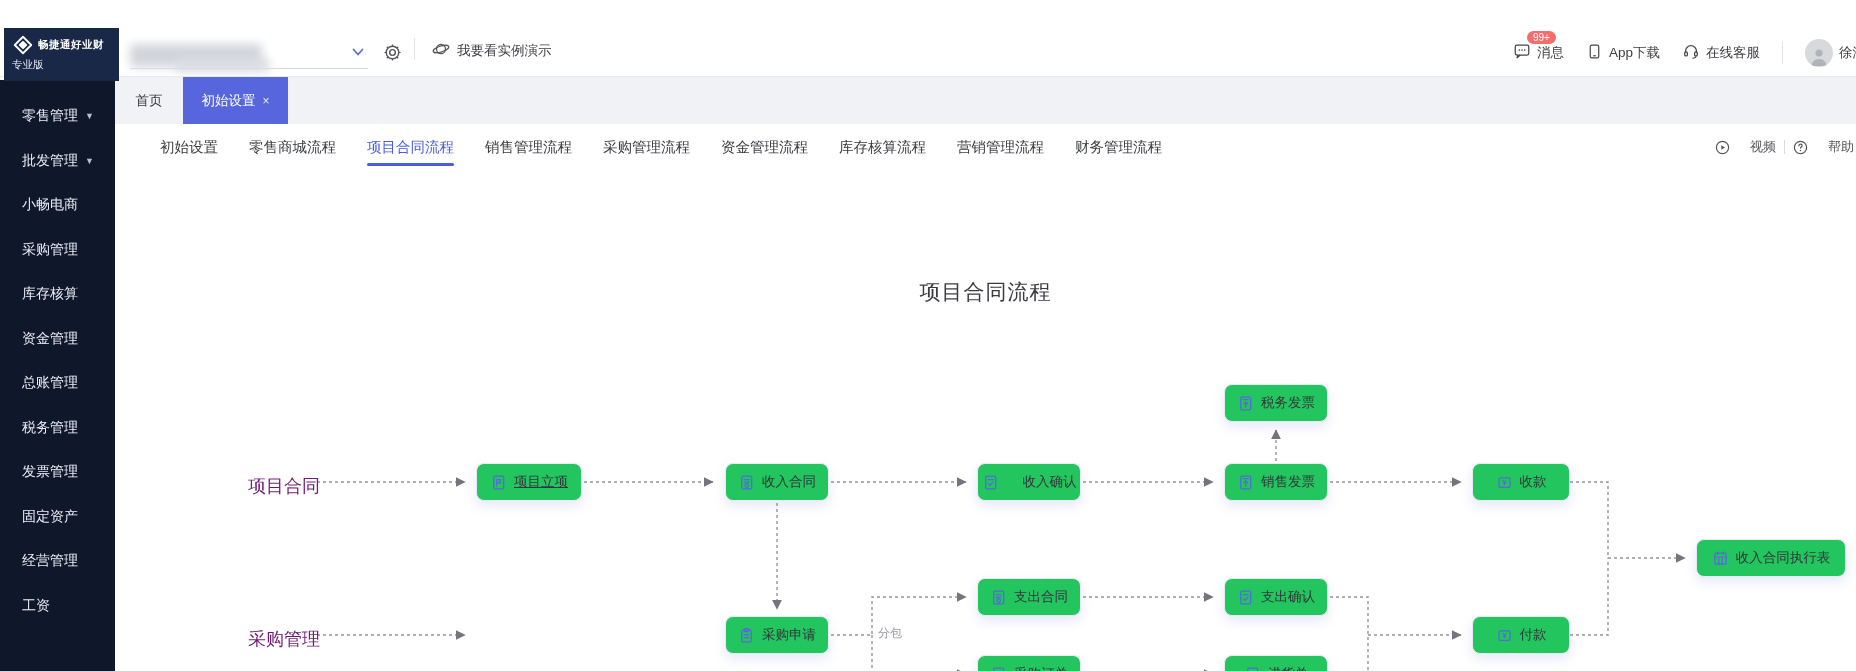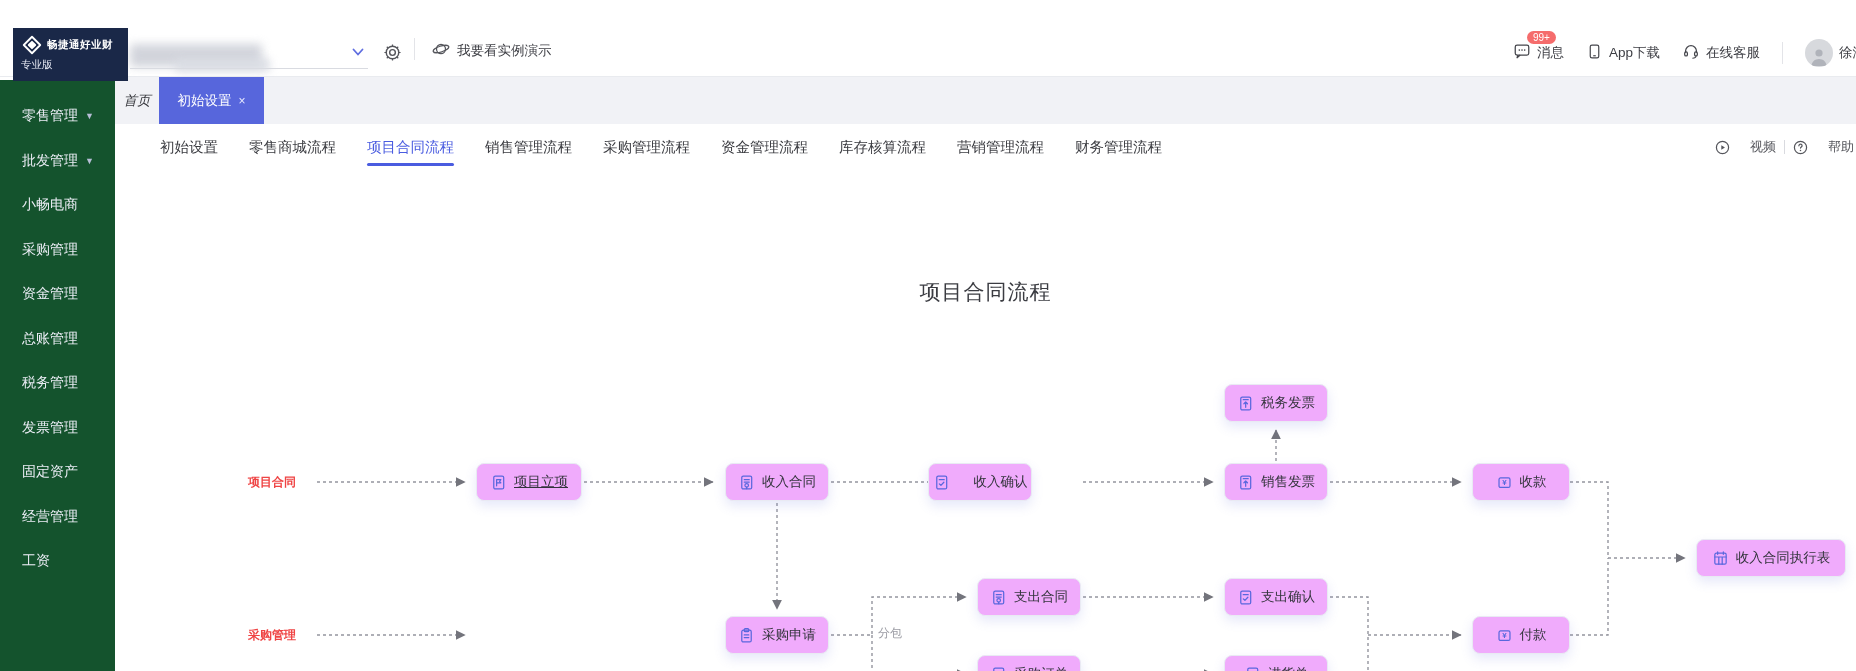--- a/index.html
+++ b/index.html
@@ -2,65 +2,65 @@
 <html><head>
 <meta charset="utf-8">
 <style>
   * { margin:0; padding:0; box-sizing:border-box; }
   html,body { width:1856px; height:671px; overflow:hidden; background:#fff;
     font-family:"Liberation Sans","DejaVu Sans",sans-serif; }
   .stage { position:relative; width:1856px; height:671px; }
 
   
   .header { position:absolute; left:0; top:0; width:1856px; height:77px; background:#fff; border-bottom:1px solid #e9ebef; }
-  .logo-block { position:absolute; left:13px; top:28px; width:115px; height:53px; background:#1a2848; z-index:3; padding:6px 8px 0 8px;font-family:Liberation Mono, monospace; }
+  .logo-block { position:absolute; left:4px; top:28px; width:115px; height:53px; background:#1a2848; z-index:3; padding:6px 8px 0 8px;font-family:Liberation Mono, monospace; }
   .logo-row { display:flex; align-items:center; gap:4px; }
   .logo-mark { width:22px; height:22px; flex:0 0 auto; }
   .logo-name { color:#fff; font-size:10.5px; font-weight:bold; white-space:nowrap; letter-spacing:.5px; }
   .logo-edition { color:#e8ebf5; font-size:10.5px; margin-top:2px; }
   .acct-blur1 { position:absolute; left:130px; top:44px; width:132px; height:23px; background:#c7cad3; border-radius:3px; filter:blur(5px); opacity:.8; }
   .acct-blur2 { position:absolute; left:175px; top:58px; width:95px; height:14px; background:#dadde4; border-radius:3px; filter:blur(4px); opacity:.9; }
   .acct-underline { position:absolute; left:130px; top:68px; width:238px; height:1px; background:#d9dbe1; }
   .hdr-ic { position:absolute; top:40px; width:24px; height:24px; display:flex; align-items:center; justify-content:center; cursor:pointer; }
   .hdr-divider { position:absolute; left:414px; top:38px; width:1px; height:22px; background:#e3e4e8; }
   .demo-link { position:absolute; left:432px; top:40px; display:flex; align-items:center; gap:7px; font-size:13.5px; color:#3c3d43; cursor:pointer; }
   .hdr-right { position:absolute; right:-10px; top:28px; height:49px; display:flex; align-items:center; gap:22px; }
   .hdr-item { display:flex; align-items:center; gap:6px; font-size:13.5px; color:#3c3d43; cursor:pointer; position:relative; }
   .badge { position:absolute; top:-11px; left:14px; background:#f56c6c; color:#fff; font-size:10px; line-height:13px; padding:0 6px; border-radius:8px; white-space:nowrap; }
   .hdr-vdiv { width:1px; height:22px; background:#e3e4e8; }
   .avatar { width:28px; height:28px; border-radius:50%; background:#d7d9dd; display:flex; align-items:flex-end; justify-content:center; overflow:hidden; }
   .username { font-size:13.5px; color:#3c3d43; white-space:nowrap; }
 
   
-  .sidebar { position:absolute; left:0; top:80px; width:115px; height:591px; background:#14532d; z-index:2; padding-top:14px; }
+  .sidebar { position:absolute; left:0; top:80px; width:115px; height:591px; background:#0f172a; z-index:2; padding-top:14px; }
   .side-item { height:44.5px; display:flex; align-items:center; padding-left:22px; color:#eceef6; font-size:14px; cursor:pointer; }
   .caret { font-size:9px; color:#b7bed6; margin-left:7px; }
 
   
   .tabbar { position:absolute; left:115px; top:77px; width:1741px; height:47px; background:#f1f2f6; display:flex; align-items:stretch; }
   .tab { display:flex; align-items:center; justify-content:center; font-size:13.5px; color:#3a3b40; cursor:pointer; }
-  .tab.home { width:44px;font-style:italic; }
+  .tab.home { width:68px; }
   .tab.active { width:105px; background:#5766dc; color:#fff; gap:7px; }
   .tab-close { font-size:12px; color:#e8eaff; cursor:pointer; }
 
   
   .content { position:absolute; left:115px; top:124px; width:1741px; height:547px; background:#fff; }
   .nav { position:relative; height:46px; display:flex; align-items:center; gap:31px; padding-left:45px; }
   .nav-item { font-size:14.5px; color:#3a3b40; cursor:pointer; height:100%; display:flex; align-items:center; position:relative; white-space:nowrap; }
   .nav-item.active { color:#4a5ce0; }
   .nav-item.active::after { content:""; position:absolute; left:0; right:0; bottom:4px; height:3px; border-radius:2px; background:#4a5ce0; }
   .nav-right { position:absolute; right:2px; top:0; height:46px; display:flex; align-items:center; gap:8px; font-size:13px; color:#55565c; }
   .nav-right .vd { width:1px; height:14px; background:#d9dadf; }
   .nav-link { display:flex; align-items:center; gap:20px; cursor:pointer; white-space:nowrap; }
 
   
   .canvas { position:relative; width:1741px; height:501px; }
   .flow-title { position:absolute; left:0; width:1741px; top:108px; text-align:center; font-size:21px; color:#3b3c42; font-weight:500; letter-spacing:1px; }
-  .lane-label { position:absolute; width:80px; font-size:12px; color:#ef4444; font-weight:700; }
-  .node { position:absolute; height:38px; background:#f0abfc; border:1px solid #e9eaf3; border-radius:8px;
+  .lane-label { position:absolute; width:80px; font-size:18px; color:#701a75; font-weight:400; }
+  .node { position:absolute; height:38px; background:#22c55e; border:1px solid #e9eaf3; border-radius:8px;
     display:flex; align-items:center; justify-content:center; gap:7px; font-size:13.5px; color:#33343c;
     box-shadow:0 5px 12px rgba(100,110,220,.16); cursor:pointer; }
   .node svg { flex:0 0 auto; }
   .edge-label { position:absolute; font-size:12px; color:#9a9ba3; }
   svg.wires { position:absolute; left:0; top:0; }
 </style>
 </head>
 <body>
 
 <div class="stage">
@@ -161,20 +161,23 @@
       </div>
     <div class="side-item">
         <span>批发管理</span>
         <span class="caret">▼</span>
       </div>
     <div class="side-item">
         <span>小畅电商</span>
       </div>
     <div class="side-item">
         <span>采购管理</span>
+      </div>
+    <div class="side-item">
+        <span>库存核算</span>
       </div>
     <div class="side-item">
         <span>资金管理</span>
       </div>
     <div class="side-item">
         <span>总账管理</span>
       </div>
     <div class="side-item">
         <span>税务管理</span>
       </div>
@@ -280,21 +283,21 @@
       </div>
       <div class="node" style="left:610px; top:293px; width:104px;align-items:center;">
         <svg width="17" height="17" viewBox="0 0 18 18" fill="none" stroke="#5867dd" stroke-width="1.3" stroke-linecap="round">
             <rect x="4" y="2.2" width="10.5" height="13.6" rx="1.6"></rect>
             <path d="M6.6 6h5.3M6.6 8.6h5.3"></path>
             <circle cx="9.2" cy="12" r="1.9"></circle>
             <path d="M9.2 13.9v1.6"></path>
           </svg>
         <span>收入合同</span>
       </div>
-      <div class="node" style="left:813px; top:293px; width:104px;gap:24px;">
+      <div class="node" style="left:862px; top:293px; width:104px;gap:24px;">
         <svg width="17" height="17" viewBox="0 0 18 18" fill="none" stroke="#5867dd" stroke-width="1.3" stroke-linecap="round">
             <rect x="4" y="2.2" width="10.5" height="13.6" rx="1.6"></rect>
             <path d="M6.6 6h5.3"></path>
             <path d="M6.7 10.4l1.7 1.7 3.1-3.4" stroke-linejoin="round"></path>
           </svg>
         <span>收入确认</span>
       </div>
       <div class="node" style="left:1109px; top:293px; width:104px;">
         <svg width="17" height="17" viewBox="0 0 18 18" fill="none" stroke="#5867dd" stroke-width="1.3" stroke-linecap="round">
             <rect x="4" y="2.2" width="10.5" height="13.6" rx="1.6"></rect>

